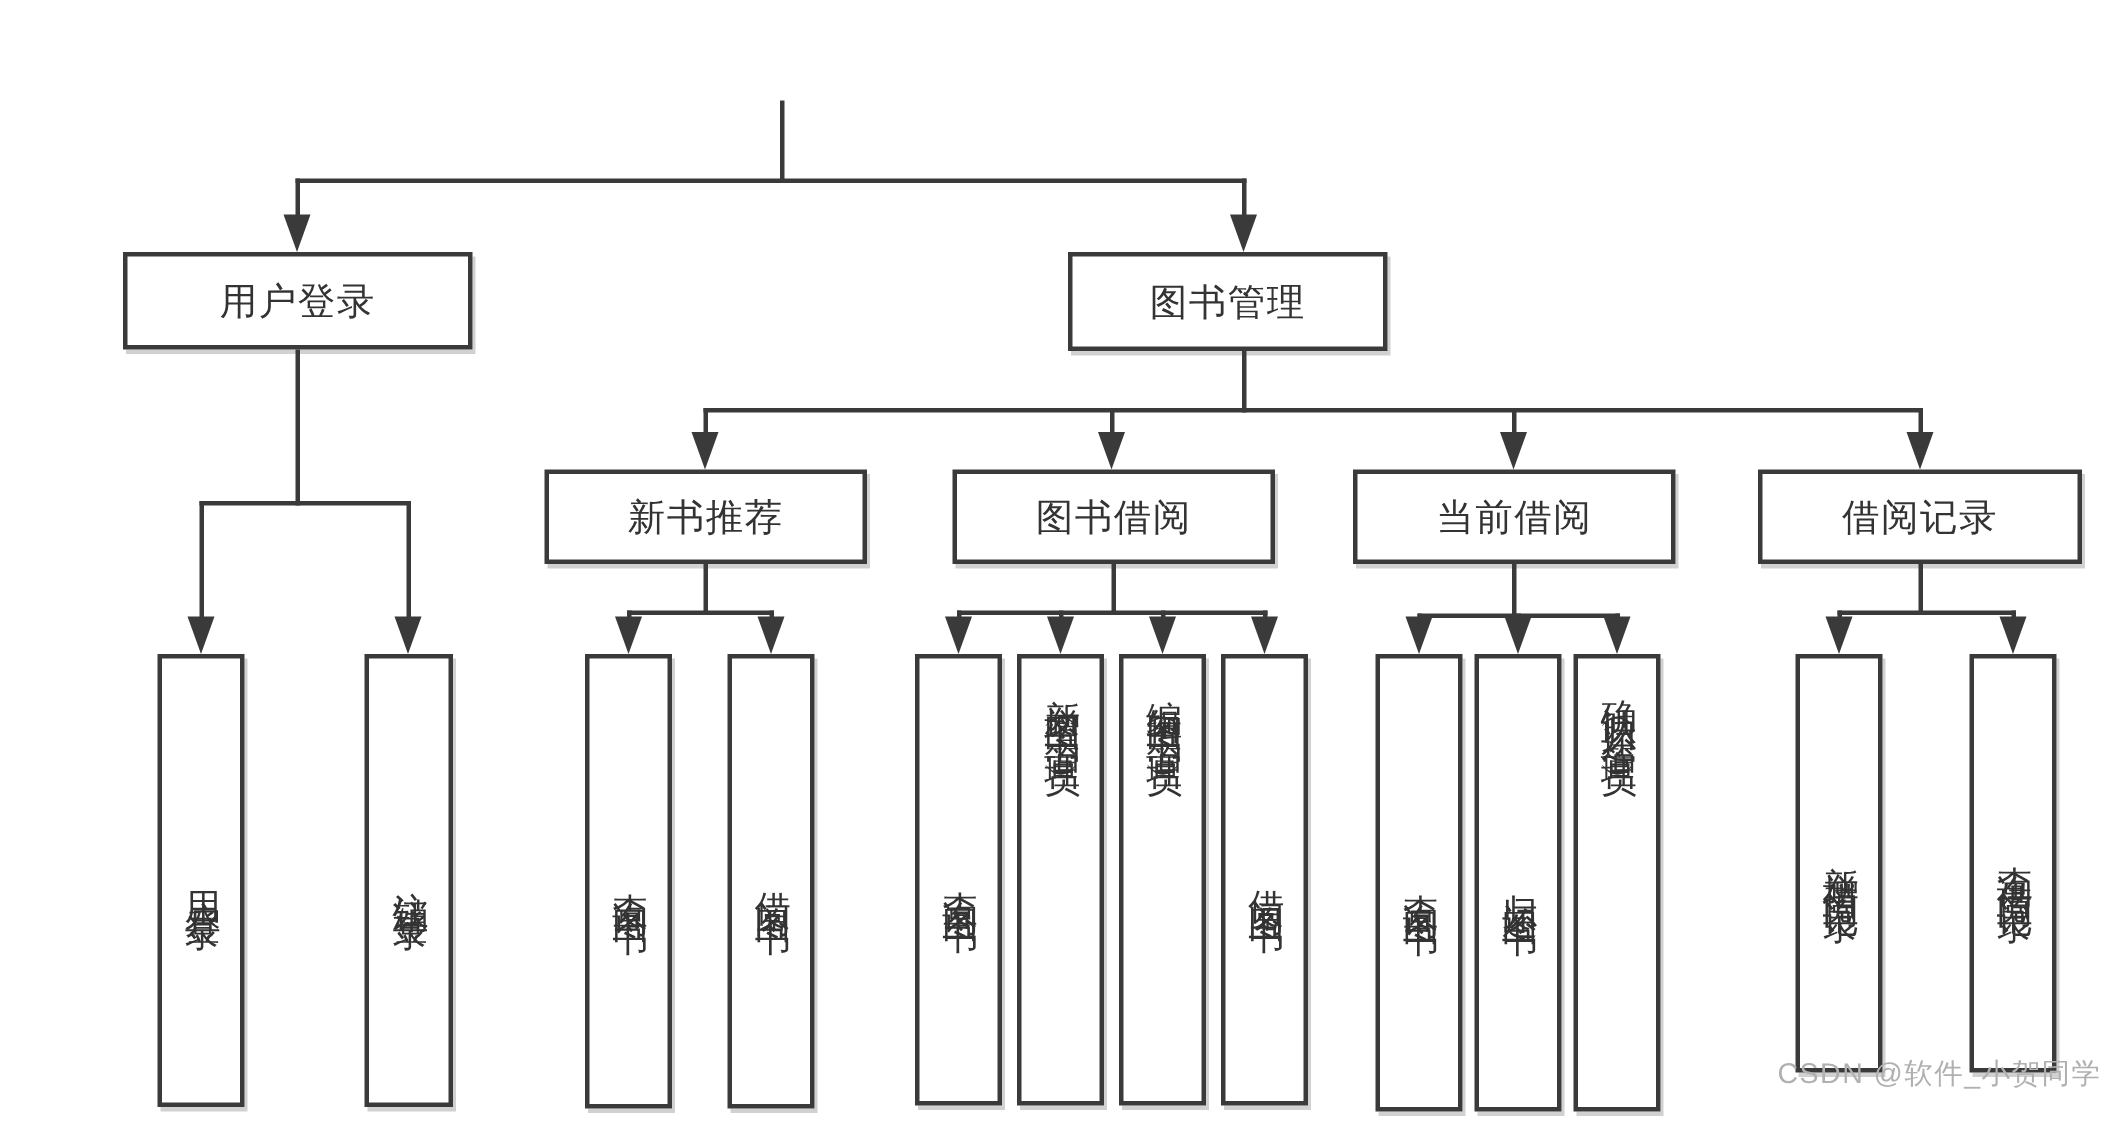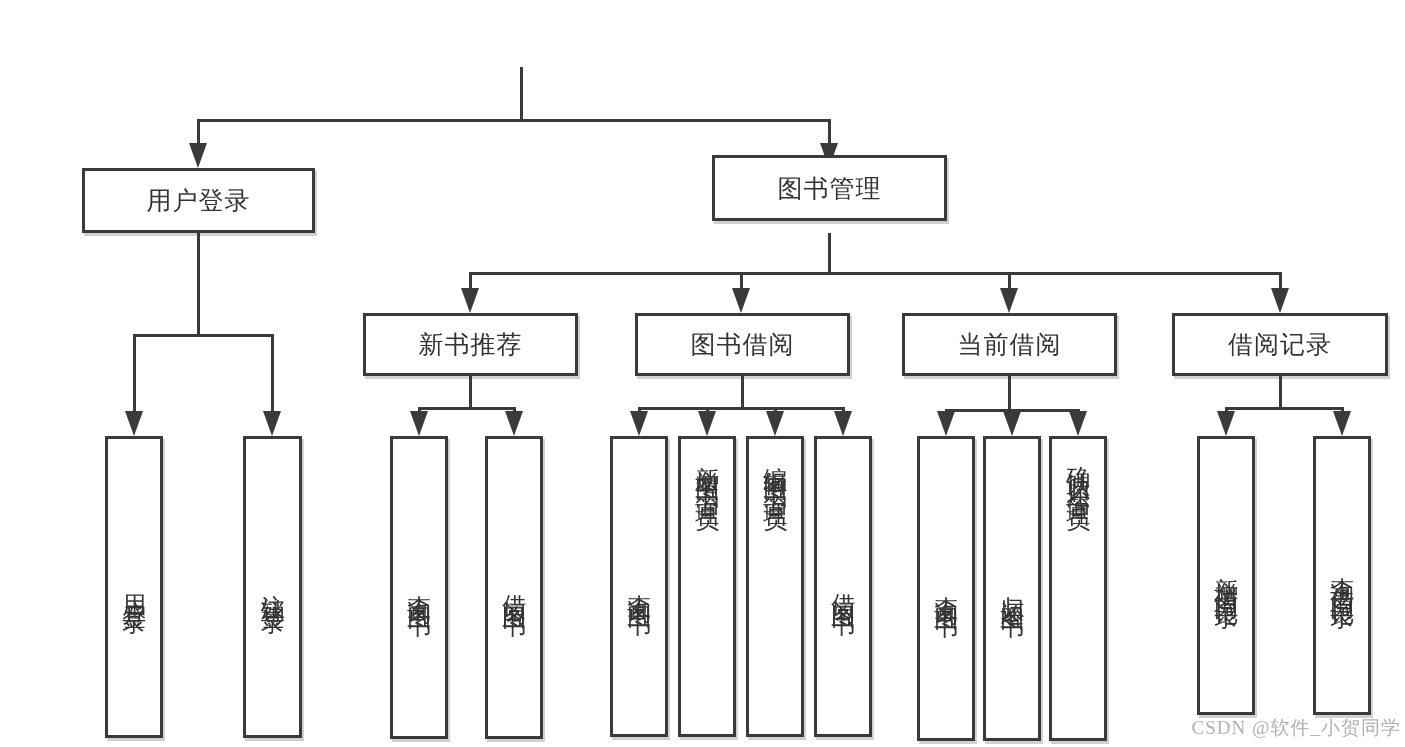--- a/index.html
+++ b/index.html
@@ -19,41 +19,41 @@
     padding:4px 0;
   }
   .vbox.from-top{justify-content:flex-start;padding-top:8px;}
   .ln{position:absolute;background:#3a3a3a;}
   .ar{
     position:absolute;width:0;height:0;
     border-left:9px solid transparent;border-right:9px solid transparent;
     border-top:25px solid #3a3a3a;
   }
   .watermark{
-    position:absolute;right:4px;bottom:6px;z-index:6;
-    font-size:19px;color:#b0b0b0;letter-spacing:1px;white-space:nowrap;font-family:Liberation Serif, serif;
+    position:absolute;right:4px;bottom:18px;z-index:6;
+    font-size:19px;color:#b0b0b0;letter-spacing:1px;white-space:nowrap;
   }
 </style>
 </head>
 <body>
 
 <div id="stage">
 
 
   <div class="ln" style="left:520px;top:67px;width:3px;height:55px;"></div>
   <div class="ln" style="left:197px;top:119px;width:634px;height:3px;"></div>
   <div class="ln" style="left:197px;top:119px;width:3px;height:28px;"></div>
   <div class="ln" style="left:828px;top:119px;width:3px;height:28px;"></div>
   <div class="ar" style="left:189px;top:143px;"></div>
   <div class="ar" style="left:820px;top:143px;"></div>
 
   <div class="box" style="left:82px;top:168px;width:233px;height:65px;">
     <span>用户登录</span>
   </div>
-  <div class="box" style="left:712px;top:155px;width:235px;height:66px;">
+  <div class="box" style="left:712px;top:168px;width:213px;height:66px;">
     <span>图书管理</span>
   </div>
 
   <div class="ln" style="left:197px;top:233px;width:3px;height:104px;"></div>
   <div class="ln" style="left:133px;top:334px;width:141px;height:3px;"></div>
   <div class="ln" style="left:133px;top:334px;width:3px;height:80px;"></div>
   <div class="ln" style="left:271px;top:334px;width:3px;height:80px;"></div>
   <div class="ar" style="left:125px;top:411px;"></div>
   <div class="ar" style="left:263px;top:411px;"></div>
 

